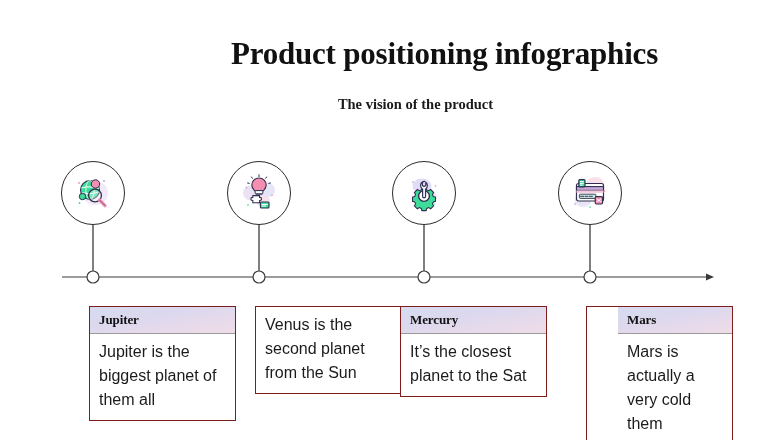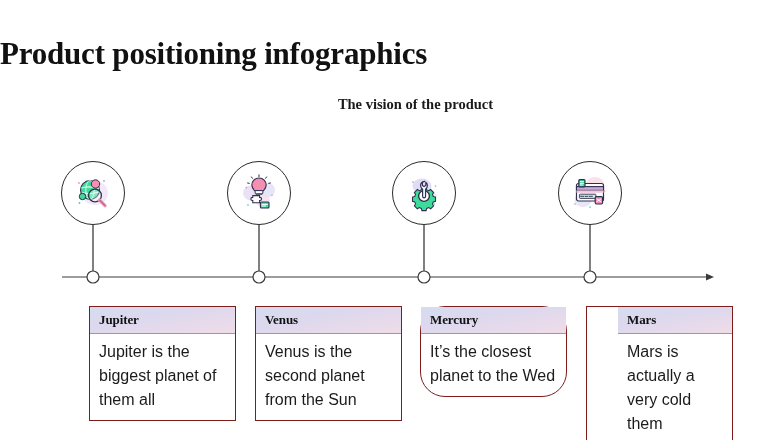--- a/index.html
+++ b/index.html
@@ -22,21 +22,21 @@
     height: 440px;
     background: #ffffff;
   }
 
   
   #title {
     position: absolute;
     left: 0;
     top: 36px;
     width: 658px;
-    text-align: left;
+    text-align: right;
     font-size: 31px;
     font-weight: bold;
     color: #111111;
     letter-spacing: -0.2px;
     font-family: "Liberation Serif", serif;
     white-space: nowrap;
   }
   #subtitle {
     position: absolute;
     left: 0;
@@ -213,34 +213,31 @@
   <div class="card" style="left:89px;">
     <div class="card-head">
       <span class="card-title">Jupiter</span>
     </div>
     <div class="card-body">
       <span class="card-desc">Jupiter is the biggest planet of them all</span>
     </div>
   </div>
 
   <div class="card" style="left:255px;">
-    <div class="card-head">
-      <span class="card-title">Venus</span>
-    </div>
     <div class="card-body">
       <span class="card-desc">Venus is the second planet from the Sun</span>
     </div>
   </div>
 
-  <div class="card" style="left:420px;border-radius:25px;">
+  <div class="card" style="left:400px;">
     <div class="card-head">
       <span class="card-title">Mercury</span>
     </div>
     <div class="card-body">
-      <span class="card-desc">It’s the closest planet to the Wed</span>
+      <span class="card-desc">It’s the closest planet to the Sat</span>
     </div>
   </div>
 
   <div class="card" style="left:586px;padding-left:31px;">
     <div class="card-head">
       <span class="card-title">Mars</span>
     </div>
     <div class="card-body">
       <span class="card-desc">Mars is actually a very cold them</span>
     </div>

